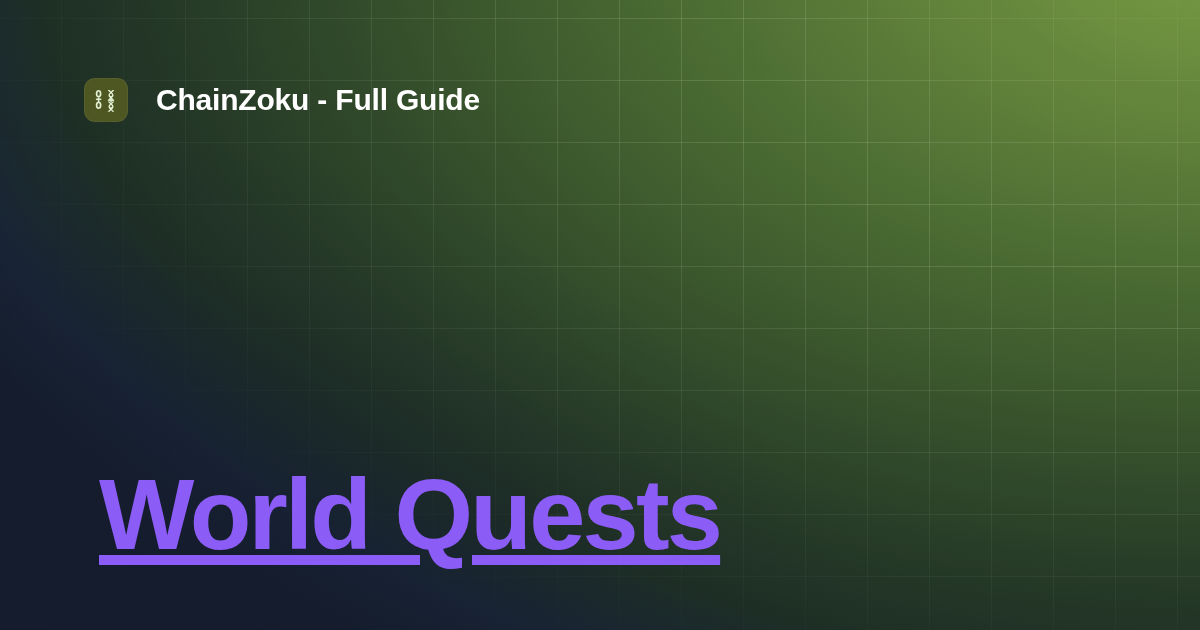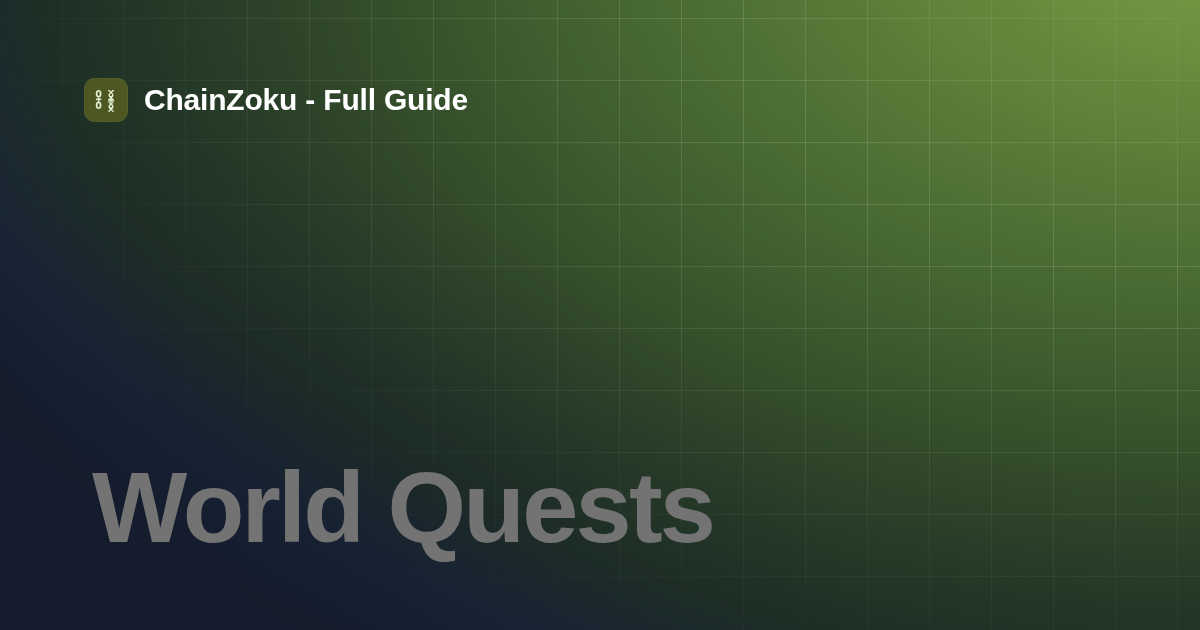--- a/index.html
+++ b/index.html
@@ -121,21 +121,21 @@
     z-index: 10;
   }
 
   
   .brand-row {
     position: absolute;
     left: 84px;
     top: 78px;
     display: flex;
     align-items: center;
-    gap: 16px;
+    gap: 28px;
   }
 
   .brand-badge {
     width: 44px;
     height: 44px;
     border-radius: 11px;
     background: #4e5722;
     display: flex;
     align-items: center;
     justify-content: center;
@@ -154,27 +154,28 @@
     letter-spacing: -0.2px;
     line-height: 1;
     white-space: nowrap;
   }
 
   
   .headline {
     position: absolute;
     left: 84px;
     top: 449px;
-    color: #737373;
+    color: #8b5cf6;
     font-size: 101px;
     font-weight: 700;
     letter-spacing: -2.8px;
     line-height: 1;
     white-space: nowrap;
-    margin: 8px;
+    margin: 15px;
+    text-decoration: underline;
   }
 </style>
 </head>
 <body>
 
 <div class="og-card">
 
   <div class="bg-base"></div>
   <div class="bg-glow"></div>
   <div class="bg-tint"></div>

